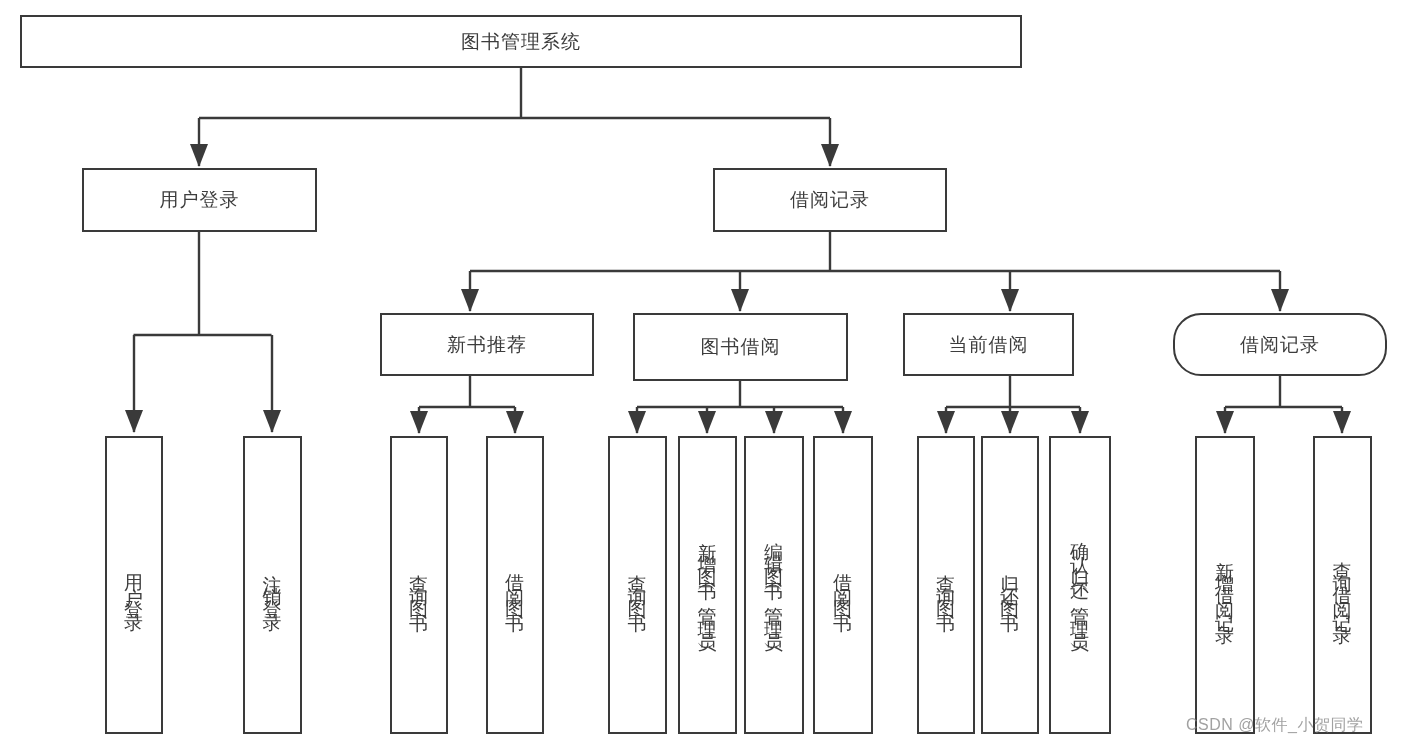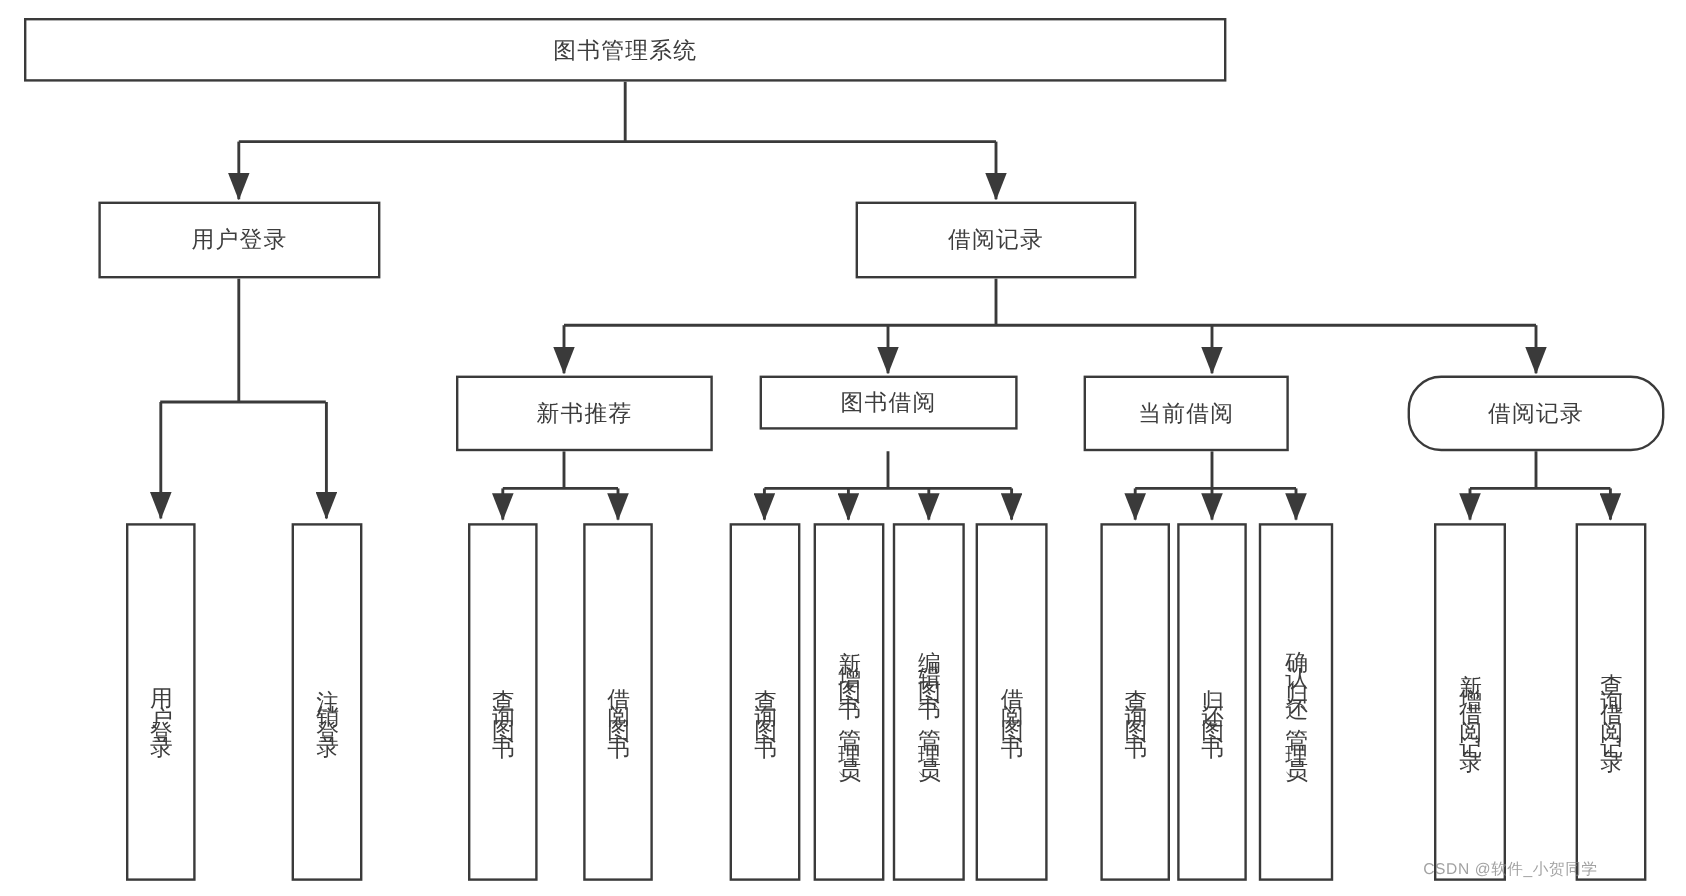--- a/index.html
+++ b/index.html
@@ -43,21 +43,21 @@
     writing-mode: vertical-rl;
     text-orientation: mixed;
     letter-spacing: 13px;
     line-height: 1;
     white-space: nowrap;
   }
   .watermark {
     position: absolute;
     left: 1186px;
     top: 715px;
-    font-size: 13px;
+    font-size: 16px;
     color: rgba(130, 130, 130, 0.75);
     letter-spacing: 0.5px;
     white-space: nowrap;
   }
 </style>
 </head>
 <body>
 
 <div class="stage">
 
@@ -109,21 +109,21 @@
   <div class="box" style="left:82px; top:168px; width:235px; height:64px;">
     <span>用户登录</span>
   </div>
   <div class="box" style="left:713px; top:168px; width:234px; height:64px;">
     <span>借阅记录</span>
   </div>
 
   <div class="box" style="left:380px; top:313px; width:214px; height:63px;">
     <span>新书推荐</span>
   </div>
-  <div class="box" style="left:633px; top:313px; width:215px; height:45px;">
+  <div class="box" style="left:633px; top:313px; width:215px; height:68px;">
     <span>图书借阅</span>
   </div>
   <div class="box" style="left:903px; top:313px; width:171px; height:63px;">
     <span>当前借阅</span>
   </div>
   <div class="box" style="left:1173px; top:313px; width:214px; height:63px;border-radius:28px;">
     <span>借阅记录</span>
   </div>
 
   <div class="box vbox" style="left:105px; top:436px; width:58px; height:298px;">

